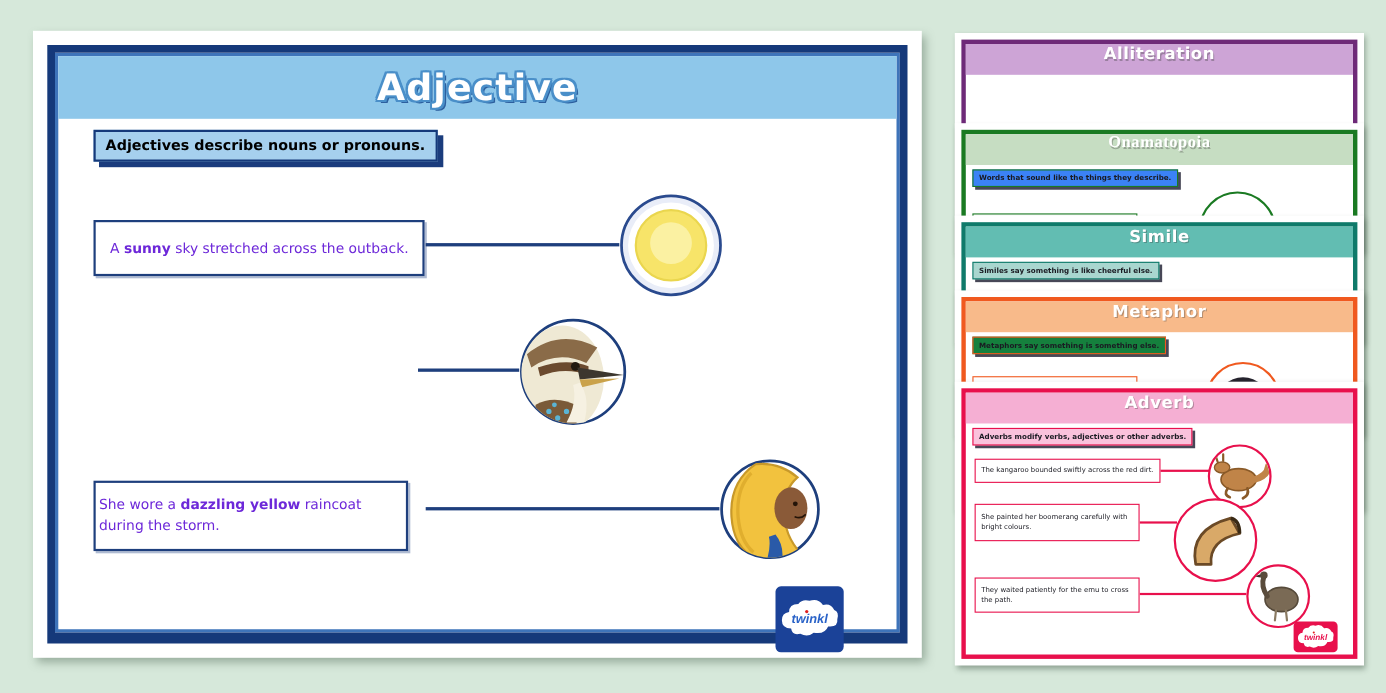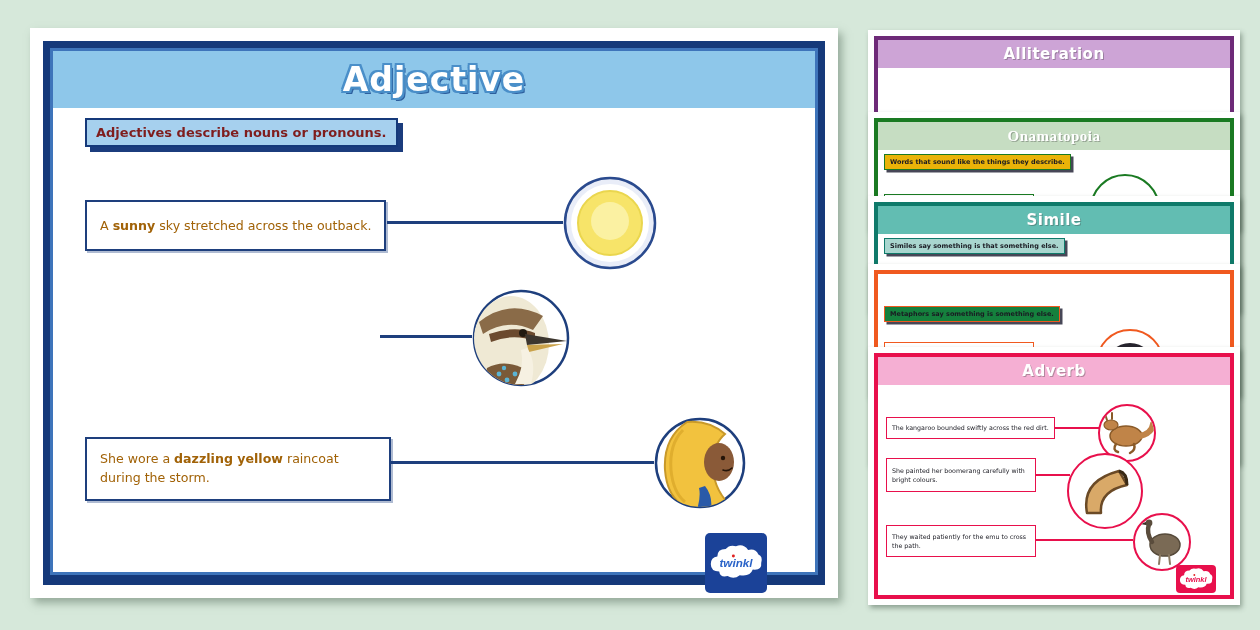--- a/index.html
+++ b/index.html
@@ -27,30 +27,30 @@
   .main-title{
     font-size:33px;font-weight:bold;color:#ffffff;letter-spacing:1px;
     text-shadow:-2px 0 0 #4a8fc9, 2px 0 0 #4a8fc9, 0 -2px 0 #4a8fc9, 0 2px 0 #4a8fc9,
                 2px 2px 0 #4a8fc9,-2px 2px 0 #4a8fc9, 2px -2px 0 #4a8fc9,-2px -2px 0 #4a8fc9,
                 3px 3px 0 #2d5f9e;
   }
   .main-defbox{
     position:absolute;left:55px;top:90px;
     background:#a6d0ee;border:2px solid #15397a;
     box-shadow:5px 5px 0 #1b3c7d;
-    padding:5px 9px;font-size:13px;font-weight:bold;color:#7f1d1d;white-space:nowrap;
+    padding:5px 9px;font-size:13px;font-weight:bold;color:#000000;white-space:nowrap;
   }
   .sentence-box{
     position:absolute;left:55px;background:#fff;border:2.5px solid #1e3f7d;
     box-shadow:2px 2px 0 rgba(27,60,125,.35);
-    display:flex;align-items:center;font-size:12.6px;color:#a16207;
+    display:flex;align-items:center;font-size:12.6px;color:#6d28d9;
   }
   .sb-1{top:172px;height:47px;width:fit-content;white-space:nowrap;padding:0 13px;}
   .sb-2{top:286px;height:46px;width:fit-content;white-space:nowrap;padding:0 13px;}
-  .sb-3{top:409px;height:52px;width:276px;padding:4px 13px;line-height:1.5;justify-content:center;}
+  .sb-3{top:409px;height:52px;width:276px;padding:4px 3px;line-height:1.5;justify-content:center;}
   .conn{position:absolute;height:3px;background:#1e3f7d;}
   .conn-1{left:357px;top:193px;width:176px;}
   .conn-2{left:350px;top:307px;width:92px;}
   .conn-3{left:357px;top:433px;width:267px;}
   .imgc{position:absolute;}
   .imgc svg{display:block;width:100%;height:100%;}
   .img-sun{left:532px;top:147px;width:96px;height:96px;}
   .img-kook{left:441px;top:260px;width:100px;height:100px;}
   .img-rain{left:623px;top:388px;width:94px;height:94px;}
   .main-logo{
@@ -58,21 +58,21 @@
     background:#1b4298;border-radius:5px;display:flex;align-items:center;justify-content:center;
   }
 
   
   .card{
     position:absolute;left:868px;width:372px;background:#ffffff;
     box-shadow:2px 3px 5px rgba(55,75,60,.45);
   }
   .card-inner{position:absolute;inset:6px;border-style:solid;border-width:4px;}
   .card-content{position:absolute;inset:0;}
-  .card-header{position:absolute;left:0;right:0;top:0;height:28px;display:flex;align-items:center;justify-content:center;}
+  .card-header{position:absolute;left:0;right:0;top:0;height:28px;display:flex;justify-content:center;}
   .card-title{
     font-size:15px;font-weight:bold;color:#ffffff;letter-spacing:.5px;
     text-shadow:1px 1px 0 rgba(60,60,60,.35);
   }
   .card-defbox{
     position:absolute;left:6px;top:32px;width:fit-content;max-width:220px;
     padding:3px 5px;font-size:6.5px;font-weight:bold;color:#1a1a22;
     border:1.5px solid;box-shadow:2.5px 2.5px 0 rgba(25,25,45,.8);white-space:nowrap;
   }
   .mini-box{
@@ -184,66 +184,70 @@
       </div>
     </div>
   </div>
 
   <div class="card" style="top:112px;height:200px;z-index:2;">
     <div class="card-inner" style="border-color:#1a7a22;">
       <div class="card-content">
         <div class="card-header" style="background:#c6ddc2;font-family:Liberation Serif, serif;">
           <span class="card-title">Onamatopoia</span>
         </div>
-        <div class="card-defbox" style="background:#eab308;border-color:#1a7a22;">Words that sound like the things they describe.</div>
+        <div class="card-defbox" style="background:#3b82f6;border-color:#1a7a22;">Words that sound like the things they describe.</div>
         <div class="mini-box" style="left:6px;top:72px;width:150px;height:22px;border-color:#1a7a22;"></div>
         <div class="mini-circle" style="left:212px;top:52px;width:66px;height:66px;border-color:#1a7a22;">
           <svg viewBox="0 0 66 66">
               <ellipse cx="33" cy="44" rx="24" ry="18" fill="#4a3c30"></ellipse>
               <circle cx="22" cy="34" r="7" fill="#3a2e24"></circle>
             </svg>
         </div>
       </div>
     </div>
   </div>
 
   <div class="card" style="top:196px;height:200px;z-index:3;">
     <div class="card-inner" style="border-color:#0f7a6a;">
       <div class="card-content">
         <div class="card-header" style="background:#62bdb2;">
           <span class="card-title">Simile</span>
         </div>
-        <div class="card-defbox" style="background:#a9d6cf;border-color:#0f7a6a;">Similes say something is that something else.</div>
+        <div class="card-defbox" style="background:#a9d6cf;border-color:#0f7a6a;">Similes say something is like cheerful else.</div>
       </div>
     </div>
   </div>
 
   <div class="card" style="top:264px;height:200px;z-index:4;">
     <div class="card-inner" style="border-color:#f0591f;">
       <div class="card-content">
+        <div class="card-header" style="background:#f8ba8a;">
+          <span class="card-title">Metaphor</span>
+        </div>
         <div class="card-defbox" style="background:#15803d;border-color:#f0591f;">Metaphors say something is something else.</div>
         <div class="mini-box" style="left:6px;top:68px;width:150px;height:22px;border-color:#f0591f;"></div>
         <div class="mini-circle" style="left:218px;top:55px;width:64px;height:64px;border-color:#f0591f;">
           <svg viewBox="0 0 64 64">
               <circle cx="32" cy="36" r="24" fill="#26242e"></circle>
               <circle cx="24" cy="28" r="3" fill="#d84a3a"></circle>
               <circle cx="38" cy="24" r="3" fill="#3a8ad8"></circle>
               <circle cx="34" cy="36" r="3" fill="#e8c23a"></circle>
             </svg>
         </div>
       </div>
     </div>
   </div>
 
   <div class="card" style="top:347px;height:258px;z-index:5;">
     <div class="card-inner" style="border-color:#e8104c;">
       <div class="card-content">
         <div class="card-header" style="background:#f5afd3;">
           <span class="card-title">Adverb</span>
         </div>
+        <div class="card-defbox" style="background:#fac2dc;border-color:#e8104c;">Adverbs modify verbs, adjectives or other adverbs.</div>
 
         <div class="mini-conn" style="left:158px;top:70px;width:64px;background:#e8104c;"></div>
         <div class="mini-box" style="left:8px;top:60px;width:fit-content;white-space:nowrap;height:22px;border-color:#e8104c;">
           <span>The kangaroo bounded swiftly across the red dirt.</span>
         </div>
         <div class="mini-circle" style="left:220px;top:47px;width:54px;height:54px;border-color:#e8104c;">
           <svg viewBox="0 0 54 54">
             <ellipse cx="26" cy="30" rx="16" ry="10" fill="#c08448" stroke="#8a5a28" stroke-width="1.5"></ellipse>
             <path d="M40 30 Q52 27 53 18" stroke="#c08448" stroke-width="6" fill="none" stroke-linecap="round"></path>
             <ellipse cx="11" cy="19" rx="7" ry="5" fill="#c08448" stroke="#8a5a28" stroke-width="1.2"></ellipse>

